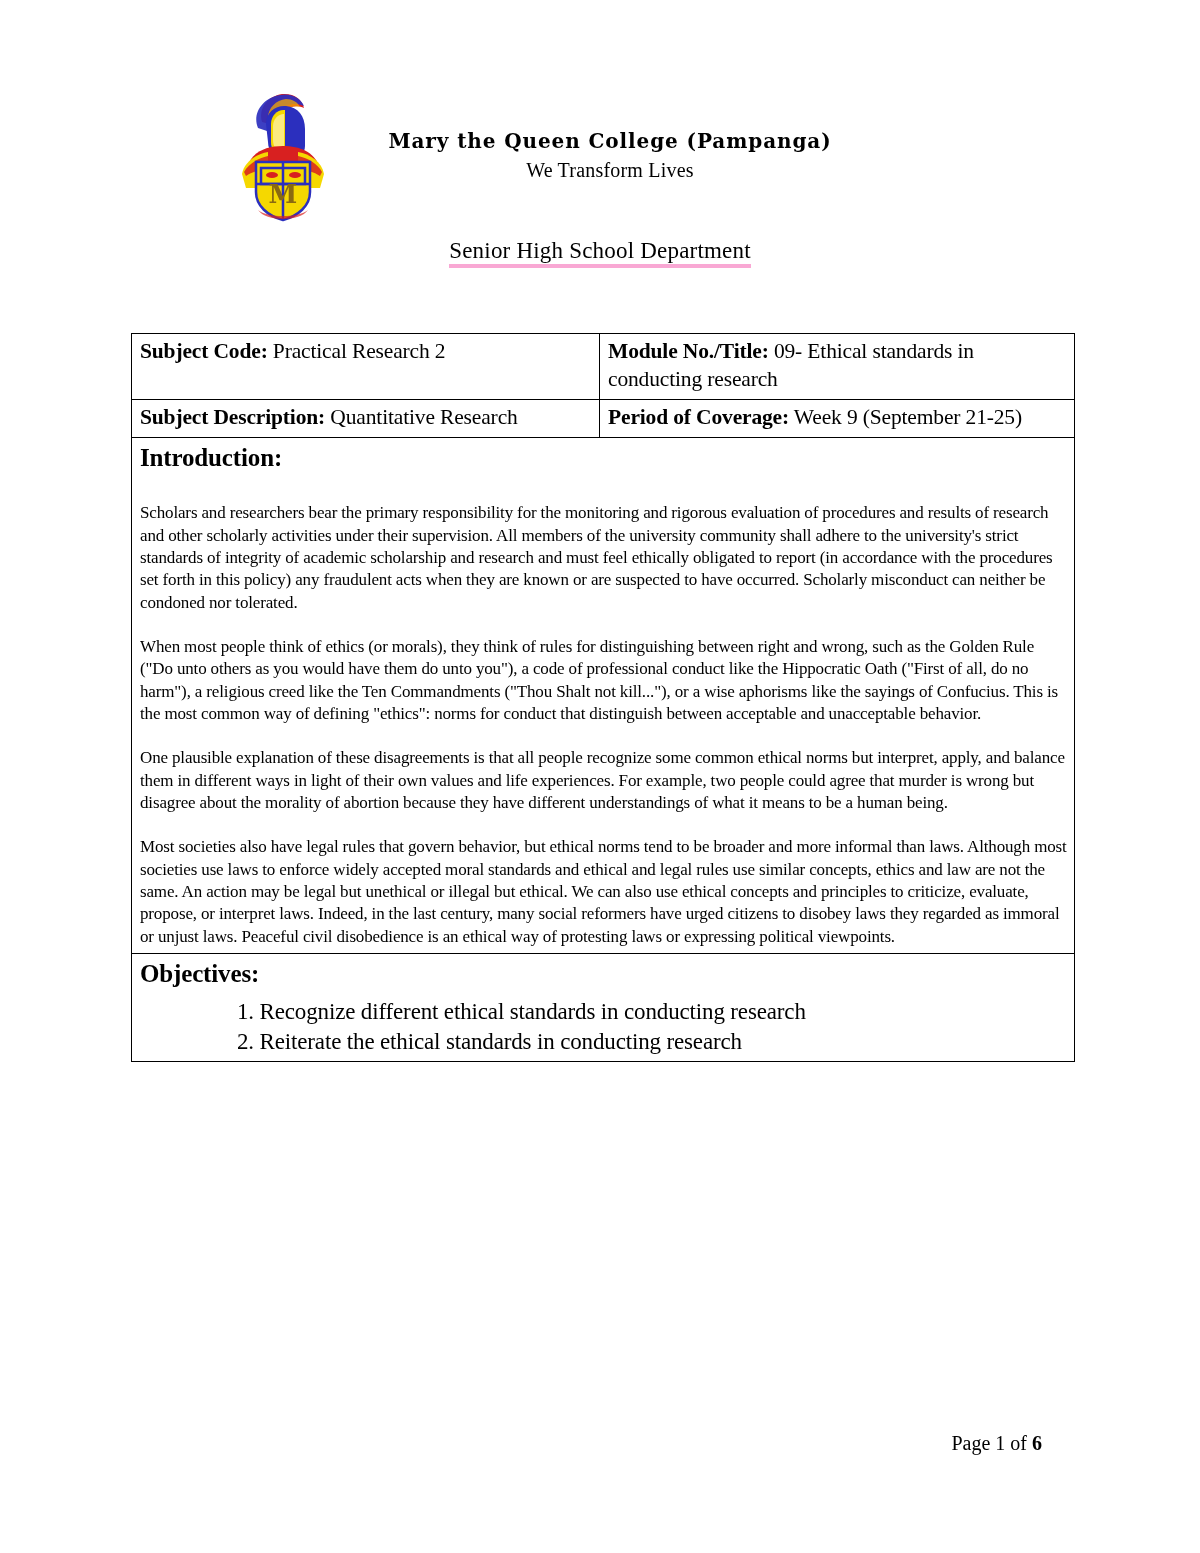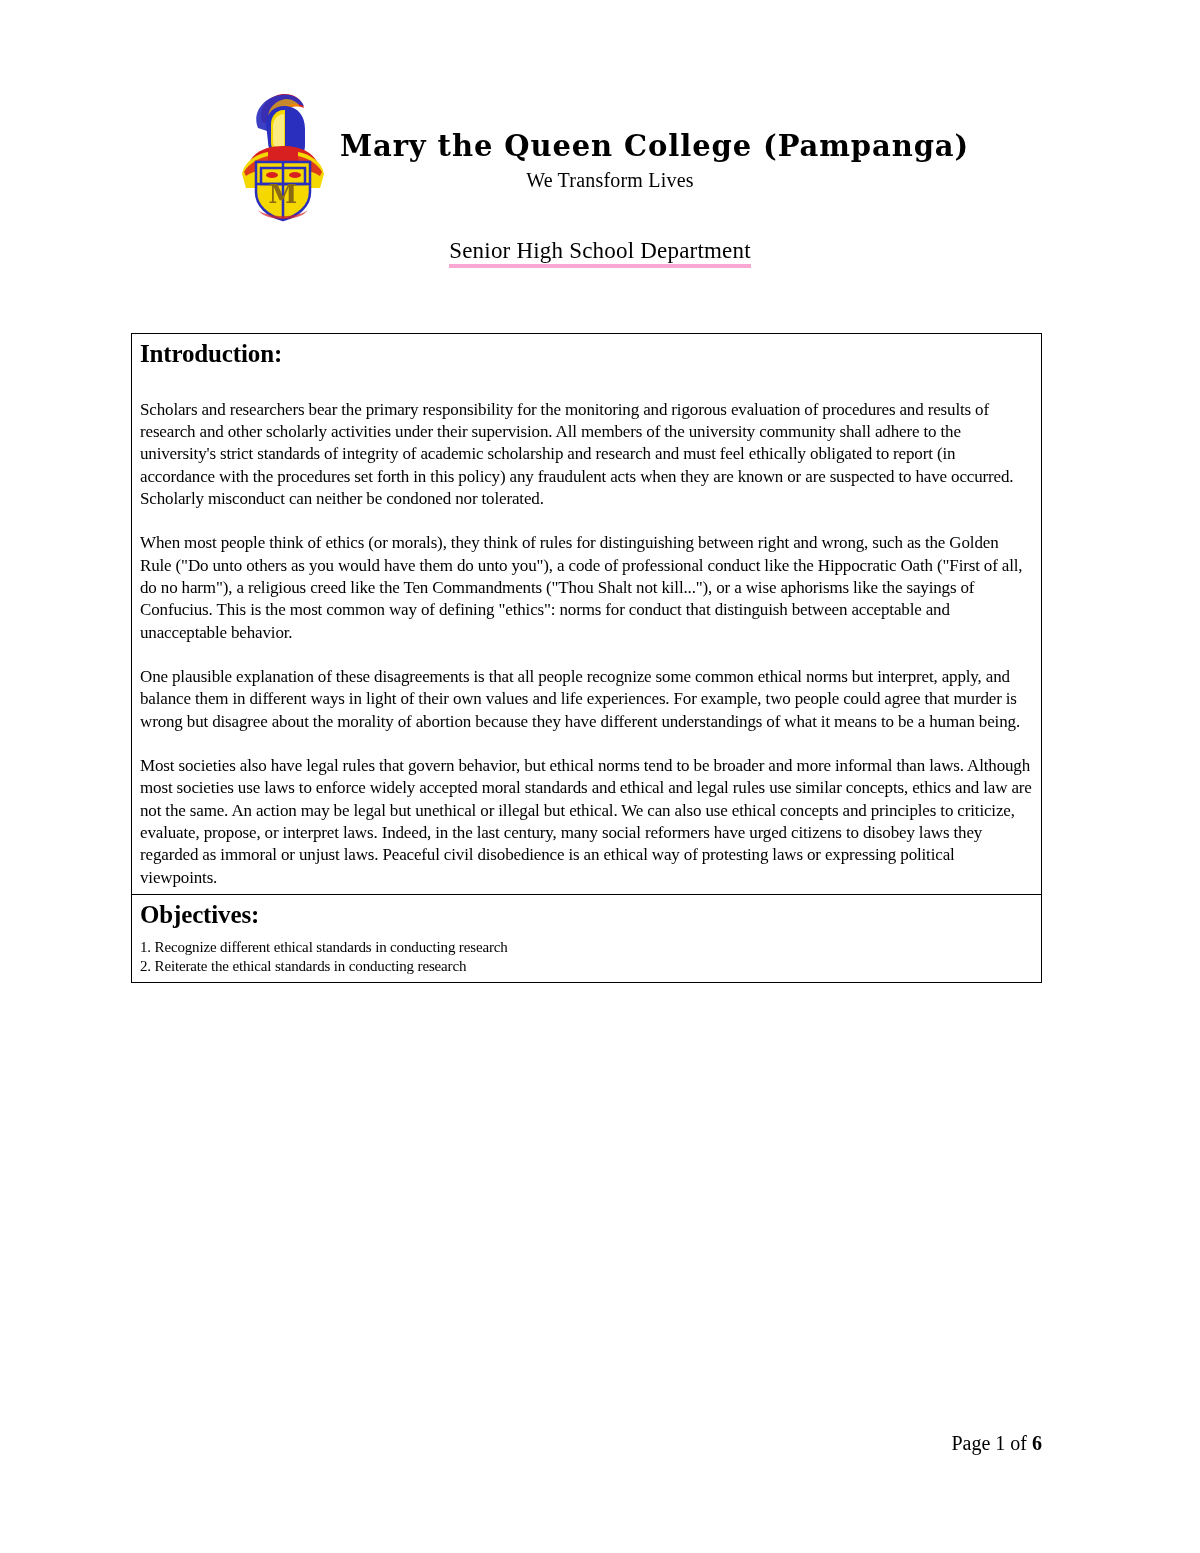--- a/index.html
+++ b/index.html
@@ -43,21 +43,21 @@
   .header-text {
     position: absolute;
     left: 340px;
     top: 52px;
     width: 540px;
     text-align: center;
   }
   .college-name {
     font-family: "DejaVu Serif", "Liberation Serif", serif;
     font-weight: bold;
-    font-size: 29px;
+    font-size: 20px;
     letter-spacing: 0.9px;
     line-height: 1.12;
     white-space: nowrap;
     color: #000;
   }
   .tagline {
     font-family: "Liberation Serif", "DejaVu Serif", serif;
     font-size: 20px;
     line-height: 1.3;
     margin-top: 5px;
@@ -122,21 +122,22 @@
     margin-top: 22px;
   }
   .intro-gap { height: 22px; }
 
   .obj-list {
     margin: 0;
     padding: 0;
     list-style: none;
   }
   .obj-list li {
-    font-size: 15px;
+    margin-left: 97px;
+    font-size: 23px;
     line-height: 1.30;
   }
 
   .content-row td {
     border-top: 3px solid #000;
     padding-top: 4px;
     padding-bottom: 6px;
   }
 
   
@@ -196,21 +197,37 @@
       <div class="tagline">We Transform Lives</div>
     </div>
   </div>
 
   <div class="dept">
     <span>Senior High School Department</span>
   </div>
 
   <table class="doc-table">
     <tbody>
-
+      <tr>
+        <td class="col-left">
+          <span class="lbl">Subject Code:</span><span> Practical Research 2</span>
+        </td>
+        <td class="col-right">
+          <span class="lbl">Module No./Title:</span><span> 09- Ethical standards in conducting research</span>
+        </td>
+      </tr>
+
+      <tr>
+        <td class="col-left">
+          <span class="lbl">Subject Description:</span><span> Quantitative Research</span>
+        </td>
+        <td class="col-right">
+          <span class="lbl">Period of Coverage:</span><span> Week 9 (September 21-25)</span>
+        </td>
+      </tr>
 
       <tr>
         <td class="cell-body" colspan="2">
           <div class="section-head">Introduction:</div>
           <div class="intro-gap"></div>
           <p class="para">Scholars and researchers bear the primary responsibility for the monitoring and rigorous evaluation of procedures and results of research and other scholarly activities under their supervision. All members of the university community shall adhere to the university's strict standards of integrity of academic scholarship and research and must feel ethically obligated to report (in accordance with the procedures set forth in this policy) any fraudulent acts when they are known or are suspected to have occurred. Scholarly misconduct can neither be condoned nor tolerated.</p>
           <p class="para">When most people think of ethics (or morals), they think of rules for distinguishing between right and wrong, such as the Golden Rule ("Do unto others as you would have them do unto you"), a code of professional conduct like the Hippocratic Oath ("First of all, do no harm"), a religious creed like the Ten Commandments ("Thou Shalt not kill..."), or a wise aphorisms like the sayings of Confucius. This is the most common way of defining "ethics": norms for conduct that distinguish between acceptable and unacceptable behavior.</p>
           <p class="para">One plausible explanation of these disagreements is that all people recognize some common ethical norms but interpret, apply, and balance them in different ways in light of their own values and life experiences. For example, two people could agree that murder is wrong but disagree about the morality of abortion because they have different understandings of what it means to be a human being.</p>
           <p class="para">Most societies also have legal rules that govern behavior, but ethical norms tend to be broader and more informal than laws. Although most societies use laws to enforce widely accepted moral standards and ethical and legal rules use similar concepts, ethics and law are not the same. An action may be legal but unethical or illegal but ethical. We can also use ethical concepts and principles to criticize, evaluate, propose, or interpret laws. Indeed, in the last century, many social reformers have urged citizens to disobey laws they regarded as immoral or unjust laws. Peaceful civil disobedience is an ethical way of protesting laws or expressing political viewpoints.</p>
         </td>

